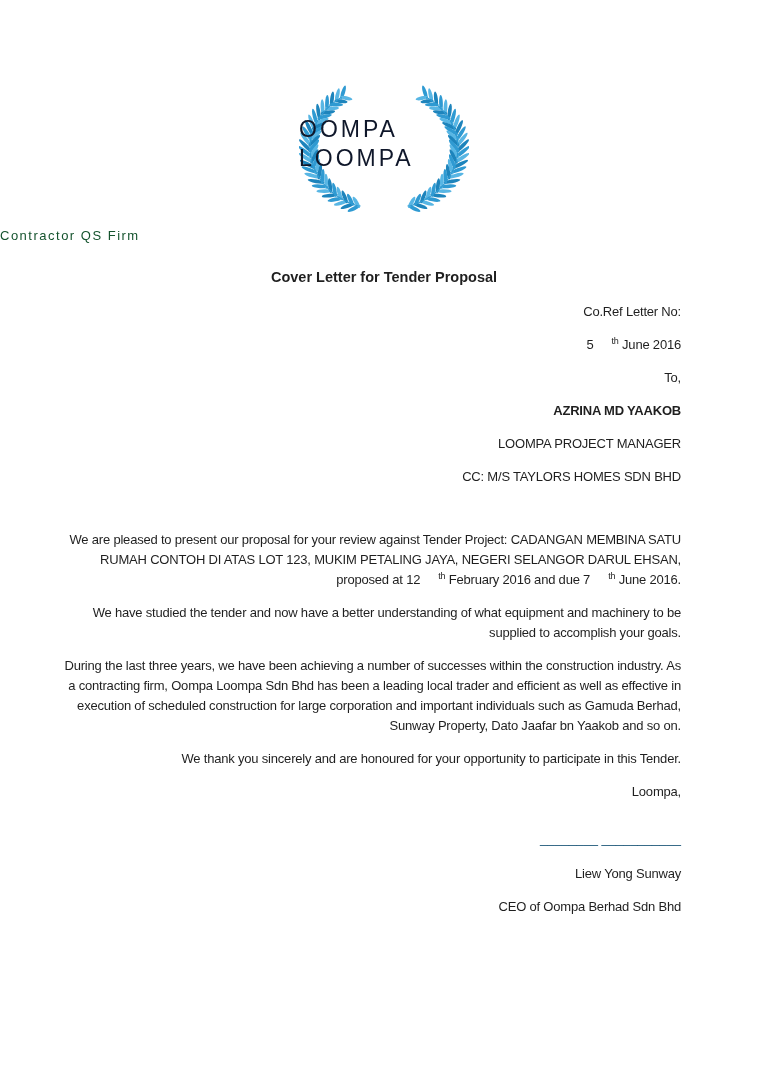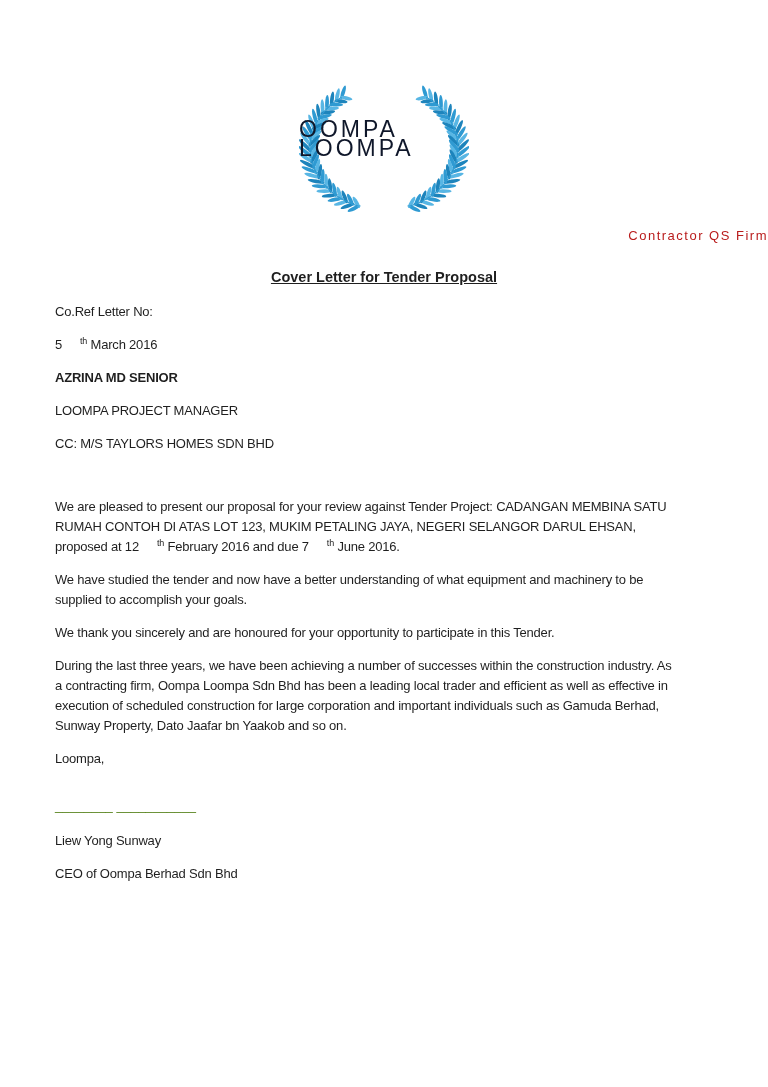--- a/index.html
+++ b/index.html
@@ -25,47 +25,47 @@
     left: 0;
     width: 100%;
     text-align: left;
     color: #0f172a;
     font-size: 23px;
     font-weight: 400;
     letter-spacing: 3px;
     white-space: nowrap;
   }
   .logo-line1 { top: 36px; }
-  .logo-line2 { top: 55px; }
+  .logo-line2 { top: 65px; }
   .tagline {
-    text-align: right;
+    text-align: left;
     margin-top: 8px;
-    color: #b91c1c;
+    color: #14532d;
     font-size: 13px;
     letter-spacing: 1.5px;
   }
   .title {
     text-align: center;
     margin-top: 26px;
     font-size: 14.5px;
     font-weight: bold;
-    text-decoration: underline;
   }
   .body {
     padding: 17px 87px 0 55px;
     font-size: 13px;
     line-height: 20px;
     letter-spacing: -0.2px;
+    text-align: right;
   }
   .body p { margin: 0 0 13px 0; }
   sup { font-size: 9px; vertical-align: super; line-height: 0; margin-left: 18px; }
   .bold { font-weight: bold; }
   .gap-after { margin-bottom: 43px !important; }
   .regards { margin-bottom: 27px !important; }
-  .sig-line { color: #4d7c0f; margin-bottom: 15px !important; letter-spacing: 0; }
+  .sig-line { color: #0c4a6e; margin-bottom: 15px !important; letter-spacing: 0; }
 </style>
 </head>
 <body>
 
 <div>
 
   <div class="logo">
     <svg class="wreath" width="170" height="140" viewBox="0 0 170 140" xmlns="http://www.w3.org/2000/svg">
         <ellipse transform="translate(42.6 17.2) rotate(-72.4)" cx="5.1" cy="0" rx="7.1" ry="1.9" fill="#2f9ad2"></ellipse>
         <ellipse transform="translate(42.6 17.2) rotate(11.6)" cx="4.6" cy="0" rx="6.4" ry="1.9" fill="#58b6e4"></ellipse>
@@ -174,36 +174,37 @@
     <div class="logo-line logo-line2">LOOMPA</div>
   </div>
 
   <div class="tagline">Contractor QS Firm</div>
 
   <div class="title">Cover Letter for Tender Proposal</div>
 
   <div class="body">
     <p>Co.Ref Letter No:</p>
 
-    <p><span>5</span><sup>th</sup><span> March 2016</span></p>
-
-
-    <p class="bold">AZRINA MD SENIOR</p>
+    <p><span>5</span><sup>th</sup><span> June 2016</span></p>
+
+    <p>To,</p>
+
+    <p class="bold">AZRINA MD YAAKOB</p>
 
     <p>LOOMPA PROJECT MANAGER</p>
 
     <p class="gap-after">CC: M/S TAYLORS HOMES SDN BHD</p>
 
     <p><span>We are pleased to present our proposal for your review against Tender Project: CADANGAN MEMBINA SATU RUMAH CONTOH DI ATAS LOT 123, MUKIM PETALING JAYA, NEGERI SELANGOR DARUL EHSAN, proposed at 12</span><sup>th</sup><span> February 2016 and due 7</span><sup>th</sup><span> June 2016.</span></p>
 
     <p>We have studied the tender and now have a better understanding of what equipment and machinery to be supplied to accomplish your goals.</p>
 
+    <p>During the last three years, we have been achieving a number of successes within the construction industry. As a contracting firm, Oompa Loompa Sdn Bhd has been a leading local trader and efficient as well as effective in execution of scheduled construction for large corporation and important individuals such as Gamuda Berhad, Sunway Property, Dato Jaafar bn Yaakob and so on.</p>
+
     <p>We thank you sincerely and are honoured for your opportunity to participate in this Tender.</p>
-
-    <p>During the last three years, we have been achieving a number of successes within the construction industry. As a contracting firm, Oompa Loompa Sdn Bhd has been a leading local trader and efficient as well as effective in execution of scheduled construction for large corporation and important individuals such as Gamuda Berhad, Sunway Property, Dato Jaafar bn Yaakob and so on.</p>
 
     <p class="regards">Loompa,</p>
 
     <p class="sig-line">________ ___________</p>
 
     <p>Liew Yong Sunway</p>
 
     <p>CEO of Oompa Berhad Sdn Bhd</p>
   </div>
 

